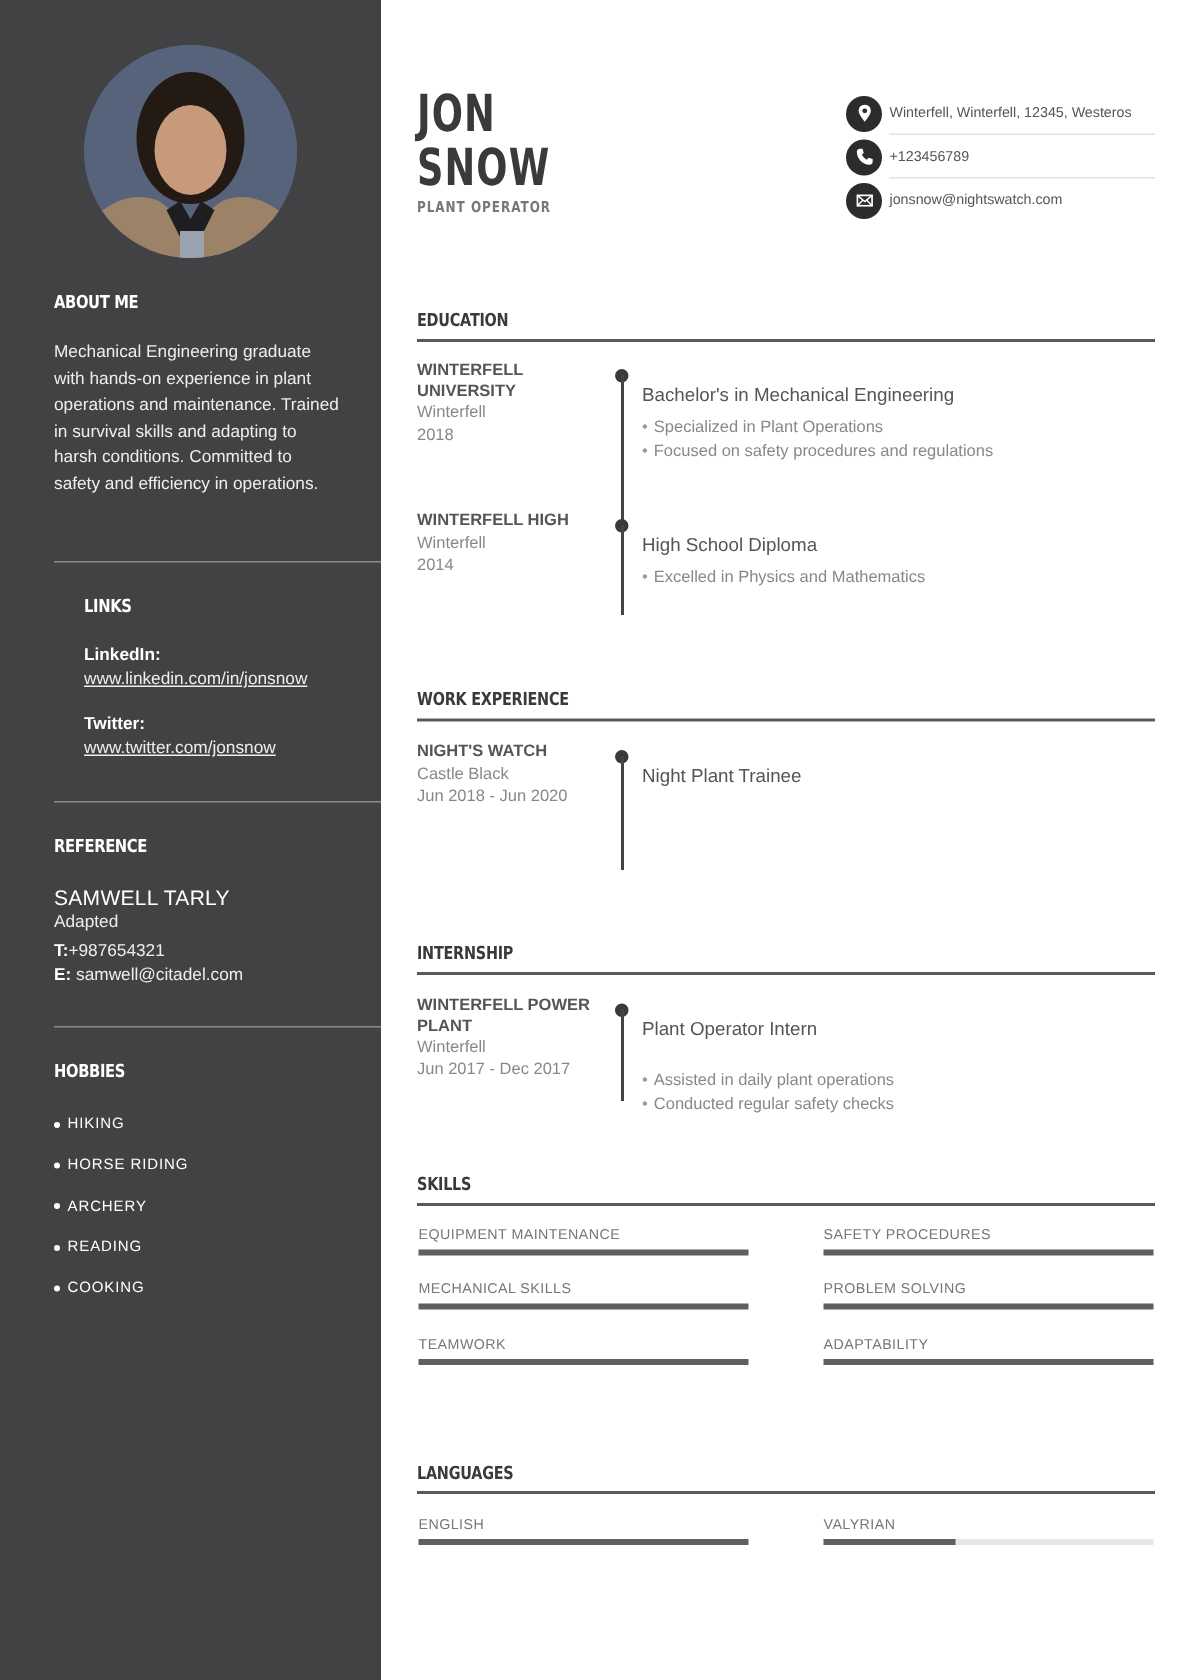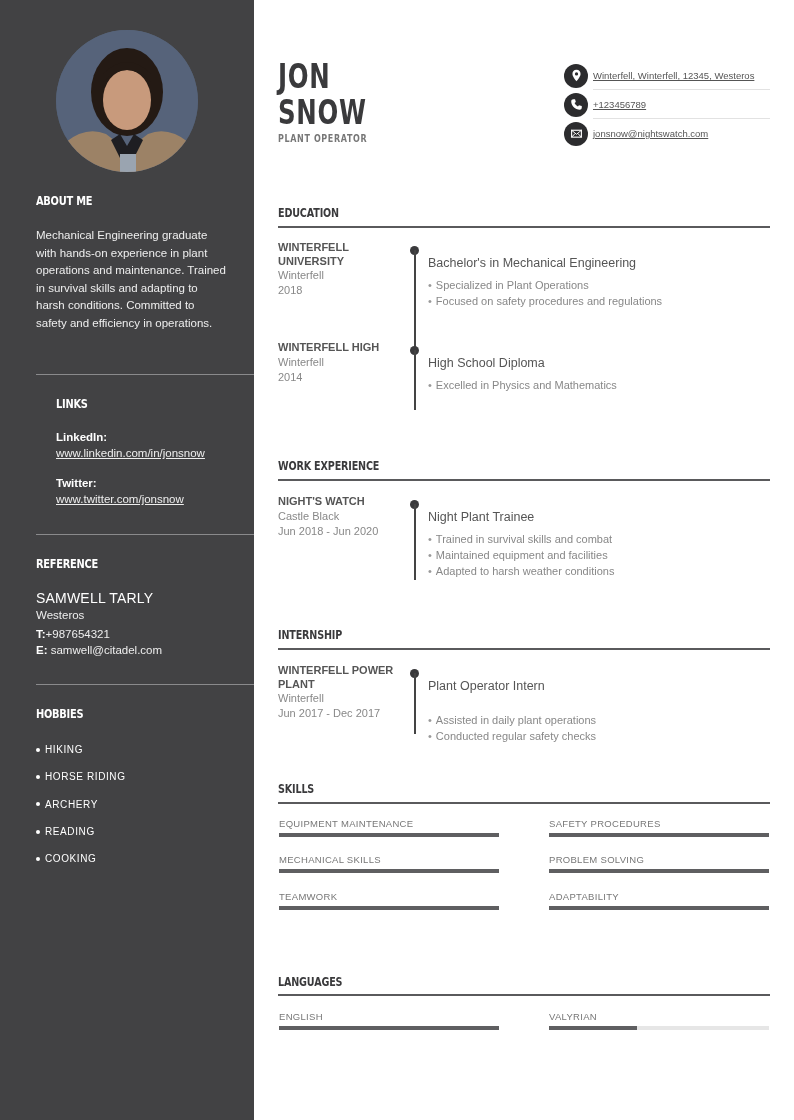--- a/index.html
+++ b/index.html
@@ -47,21 +47,21 @@
     font-family: "DejaVu Sans", sans-serif; font-weight: bold; font-size: 10px;
     color: #777; letter-spacing: 0.8px; transform: scaleX(0.8); transform-origin: left top;
   }
   .contacts { position: absolute; left: 286px; top: 61px; width: 206px; }
   .contact-row { display: flex; align-items: center; height: 29px; position: relative; }
   .contact-row .ic {
     width: 24px; height: 24px; border-radius: 50%; background: #2c2c2e;
     display: flex; align-items: center; justify-content: center; flex-shrink: 0;
   }
   .contact-row .ic svg { width: 13px; height: 13px; }
-  .contact-row .txt { font-size: 9.5px; color: #555; margin-left: 5px; text-decoration: underline; }
+  .contact-row .txt { font-size: 9.5px; color: #555; margin-left: 5px; }
   .contact-row .sep { position: absolute; left: 29px; right: 0; bottom: 0; height: 1px; background: #e2e2e2; }
 
   .section-title {
     position: absolute; left: 0; font-family: "DejaVu Sans", sans-serif; font-weight: bold;
     font-size: 12px; color: #3a3a3c; transform: scaleX(0.8); transform-origin: left center;
     letter-spacing: -0.2px;
   }
   .section-rule { position: absolute; left: 0; width: 492px; height: 2px; background: #5a5a5c; }
 
   .entry { position: absolute; left: 0; width: 492px; }
@@ -113,21 +113,21 @@
     <div style="margin-top:16px;">
       <div class="link-label">Twitter:</div>
       <a class="link-url">www.twitter.com/jonsnow</a>
     </div>
   </div>
   <div class="side-divider" style="top:534px;"></div>
 
   <div class="side-section" style="top:557px;">
     <div class="side-heading">REFERENCE</div>
     <div class="ref-name" style="margin-top:19px;">SAMWELL TARLY</div>
-    <div class="ref-org">Westeros</div>
+    <div class="ref-org">Adapted</div>
     <div class="ref-line" style="margin-top:5px;">
       <b>T:</b><span>+987654321</span>
     </div>
     <div class="ref-line">
       <b>E:</b> <span>samwell@citadel.com</span>
     </div>
   </div>
   <div class="side-divider" style="top:684px;"></div>
 
   <div class="side-section" style="top:707px;">
@@ -237,25 +237,20 @@
   <div class="entry" style="top:495px;">
     <div class="entry-left">
       <div class="entry-org">NIGHT'S WATCH</div>
       <div class="entry-sub">Castle Black</div>
       <div class="entry-sub">Jun 2018 - Jun 2020</div>
     </div>
     <div class="timeline-dot" style="top:5px;"></div>
     <div class="timeline-line" style="top:9px; height:76px;"></div>
     <div class="entry-right">
       <div class="entry-title">Night Plant Trainee</div>
-      <ul class="entry-bullets" style="margin-top:7px;">
-        <li>Trained in survival skills and combat</li>
-        <li>Maintained equipment and facilities</li>
-        <li>Adapted to harsh weather conditions</li>
-      </ul>
     </div>
   </div>
 
   <div class="section-title" style="top:628px;">INTERNSHIP</div>
   <div class="section-rule" style="top:648px;"></div>
 
   <div class="entry" style="top:664px;">
     <div class="entry-left" style="width:125px;">
       <div class="entry-org">WINTERFELL POWER</div>
       <div class="entry-org">PLANT</div>

